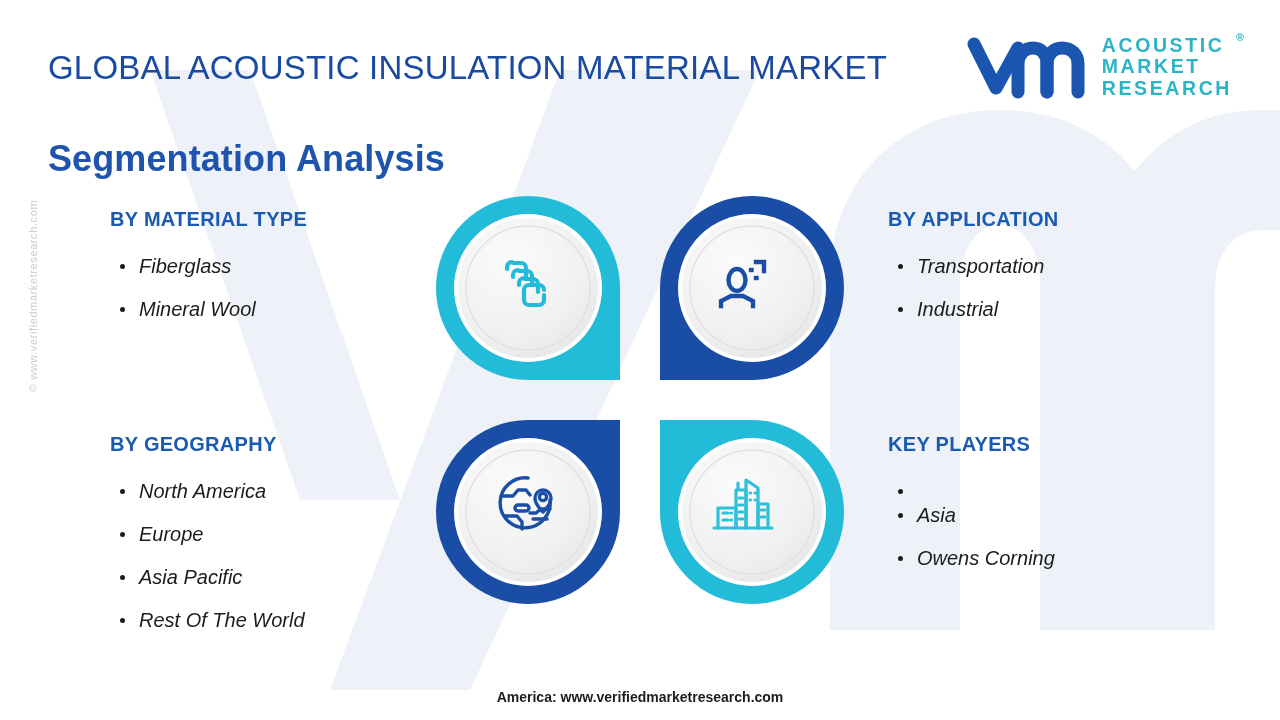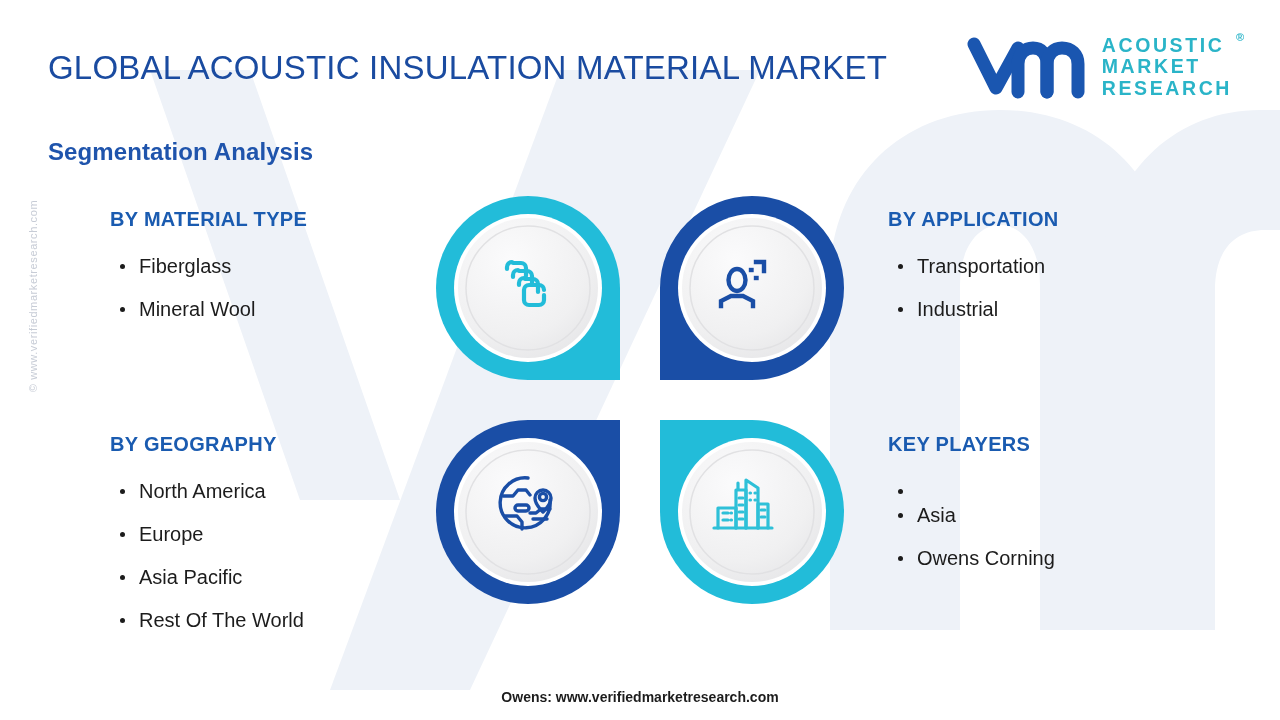--- a/index.html
+++ b/index.html
@@ -35,21 +35,21 @@
   
   .title{
     position:absolute;left:48px;top:46px;width:880px;
     font-size:33px;line-height:43px;font-weight:400;
     letter-spacing:.2px;
     color:#1a4ba0;
     z-index:6;
   }
   .subtitle{
     position:absolute;left:48px;top:138px;
-    font-size:24px;font-weight:600;letter-spacing:.1px;
+    font-size:36px;font-weight:600;letter-spacing:.1px;
     color:#1f54ac;
     z-index:6;
   }
 
   
   .logo{position:absolute;right:36px;top:28px;height:78px;display:flex;align-items:center;gap:14px;z-index:6;}
   .logo-mark{width:122px;height:66px;flex:0 0 auto;}
   .logo-mark svg{display:block;width:100%;height:100%;}
   .logo-text{position:relative;padding-right:12px;}
   .logo-text div{
@@ -65,21 +65,21 @@
   .seg{position:absolute;z-index:6;}
   .seg h3{
     margin:0 0 14px 0;
     font-size:20px;font-weight:700;letter-spacing:.3px;
     color:#1a5bb0;
     text-transform:uppercase;
   }
   .seg ul{margin:0;padding:0;list-style:none;}
   .seg li{
     display:flex;align-items:flex-start;gap:14px;
-    font-size:20px;line-height:43px;color:#1c1c1c;font-weight:400;
+    font-size:20px;line-height:43px;color:#1c1c1c;font-weight:400;font-style:italic;
   }
   .seg li .dot{
     flex:0 0 auto;width:5px;height:5px;border-radius:50%;
     background:#1c1c1c;margin-top:19px;margin-left:10px;
   }
   .seg-material{left:110px;top:208px;}
   .seg-geography{left:110px;top:433px;}
   .seg-application{left:888px;top:208px;}
   .seg-players{left:888px;top:433px;}
 
@@ -301,15 +301,15 @@
           <span class="dot"></span>
           <span>Asia</span>
         </li>
       <li>
           <span class="dot"></span>
           <span>Owens Corning</span>
         </li>
     </ul>
   </div>
 
-  <div class="footer">Owens: www.verifiedmarketresearch.com</div>
+  <div class="footer">America: www.verifiedmarketresearch.com</div>
 
 </div>
 
 </body></html>

